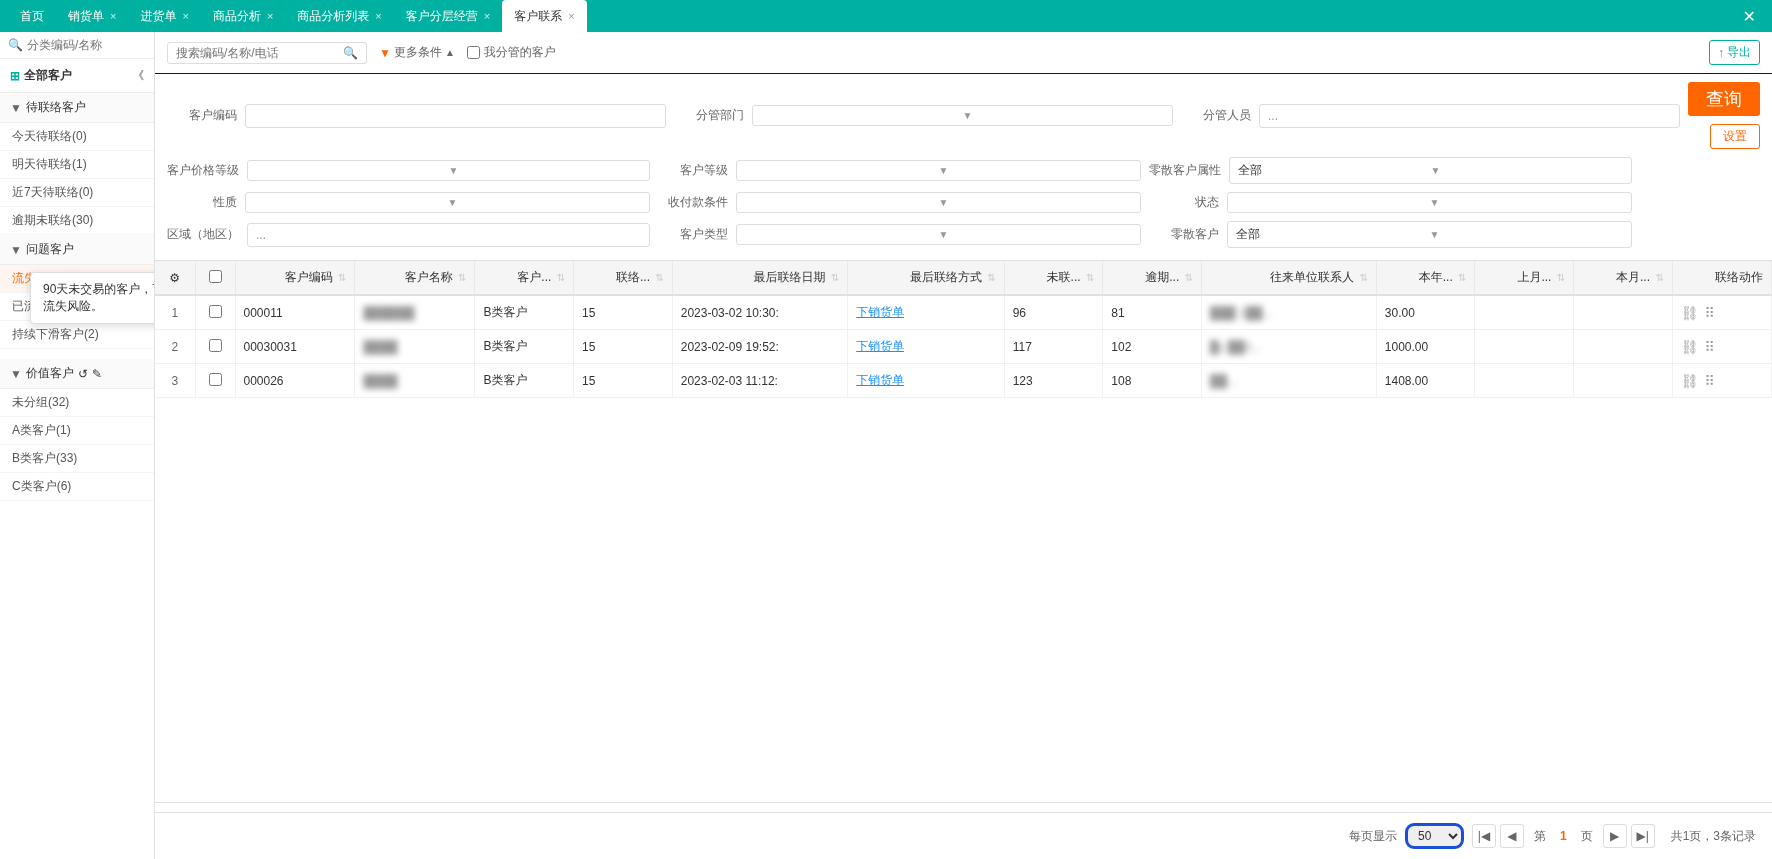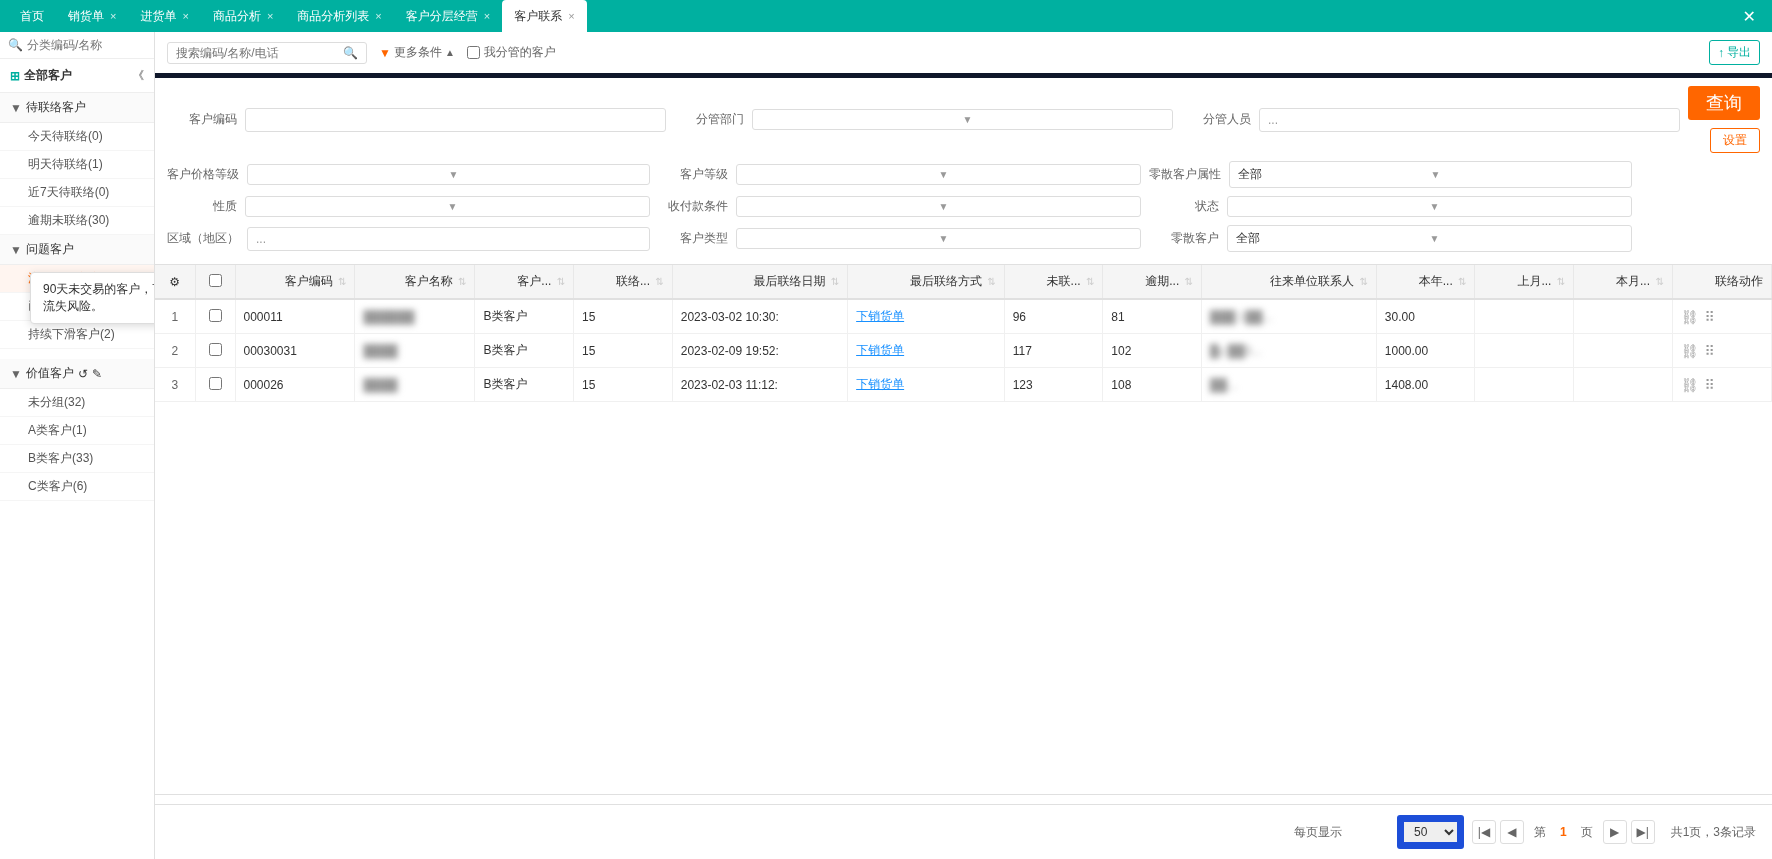--- a/index.html
+++ b/index.html
@@ -87,21 +87,21 @@
       display: flex;
       align-items: center;
       padding: 6px 10px;
       color: #333;
       cursor: pointer;
       background: #fafafa;
       border-bottom: 1px solid #eee;
     }
     .sidebar-group-header .arrow { margin-right: 4px; color: #666; }
     .sidebar-item {
-      padding: 5px 10px 5px 28px;
+      padding: 5px 10px 5px 12px;
       color: #555;
       cursor: pointer;
       border-bottom: 1px solid #f5f5f5;
     }
     .sidebar-item.active {
       color: #ff6600;
       background: #fff5f0;
     }
     .sidebar-item.active span { color: #ff6600; }
     .risk-tooltip {
@@ -126,21 +126,21 @@
       flex-direction: column;
       overflow: hidden;
     }
 
     
     .search-bar {
       display: flex;
       align-items: center;
       padding: 8px 12px;
       background: #fff;
-      border-bottom: 5px solid #0f172a;
+      border-bottom: 1px solid #0f172a;
       gap: 12px;
     }
     .search-input-wrap {
       display: flex;
       align-items: center;
       border: 1px solid #ddd;
       border-radius: 3px;
       padding: 3px 8px;
       width: 200px;
     }
@@ -324,26 +324,25 @@
       display: flex;
       align-items: center;
       justify-content: flex-end;
       padding: 10px 16px;
       background: #fff;
       border-top: 1px solid #e0e0e0;
       gap: 8px;
     }
     .pagination-label { color: #666; }
     .page-size-select {
-      border: 7px solid #1d4ed8;
-      border-radius: 3px;
+      border: 3px solid #1d4ed8;
+      border-radius: 9px;
       padding: 2px 6px;
       font-size: 12px;
       color: #333;
-      margin-left: 47px;
     }
     .page-nav {
       display: flex;
       align-items: center;
       gap: 4px;
     }
     .page-nav-btn {
       width: 24px;
       height: 24px;
       display: flex;

